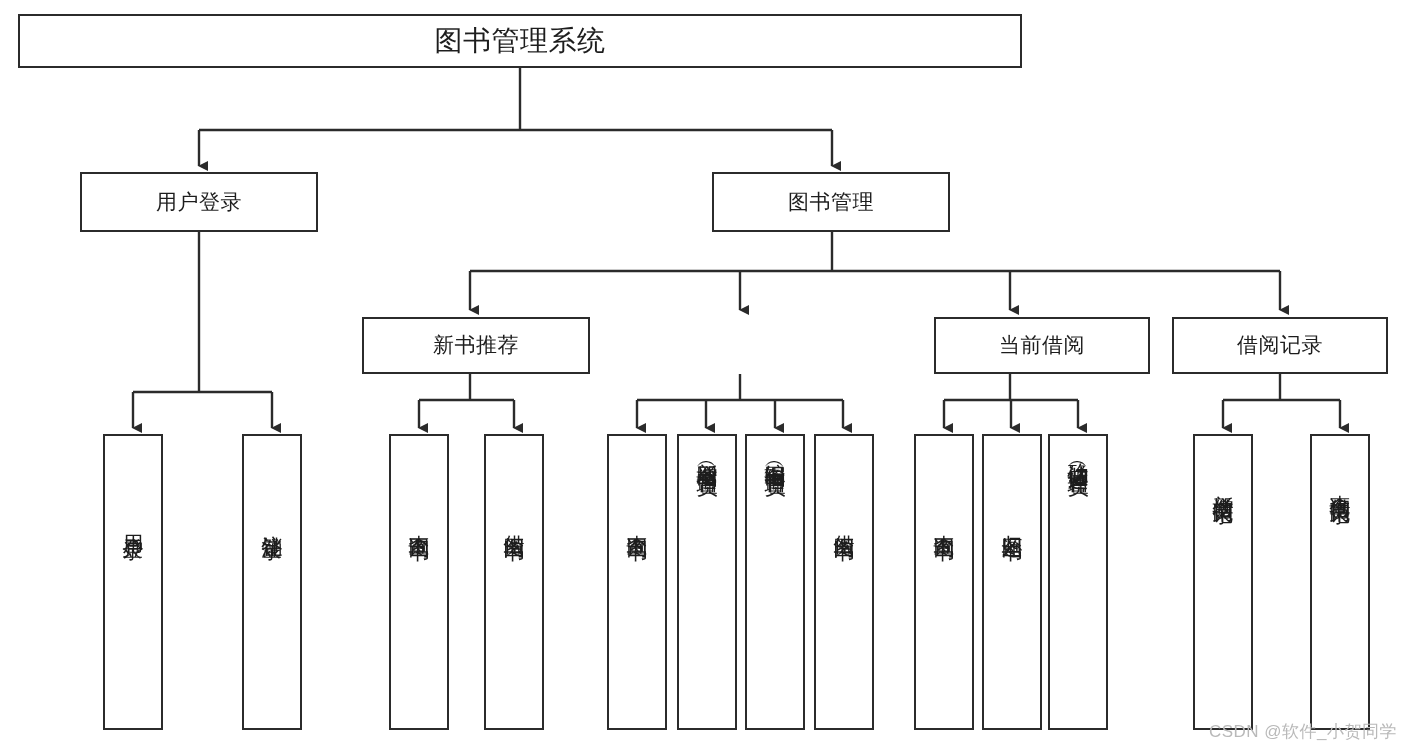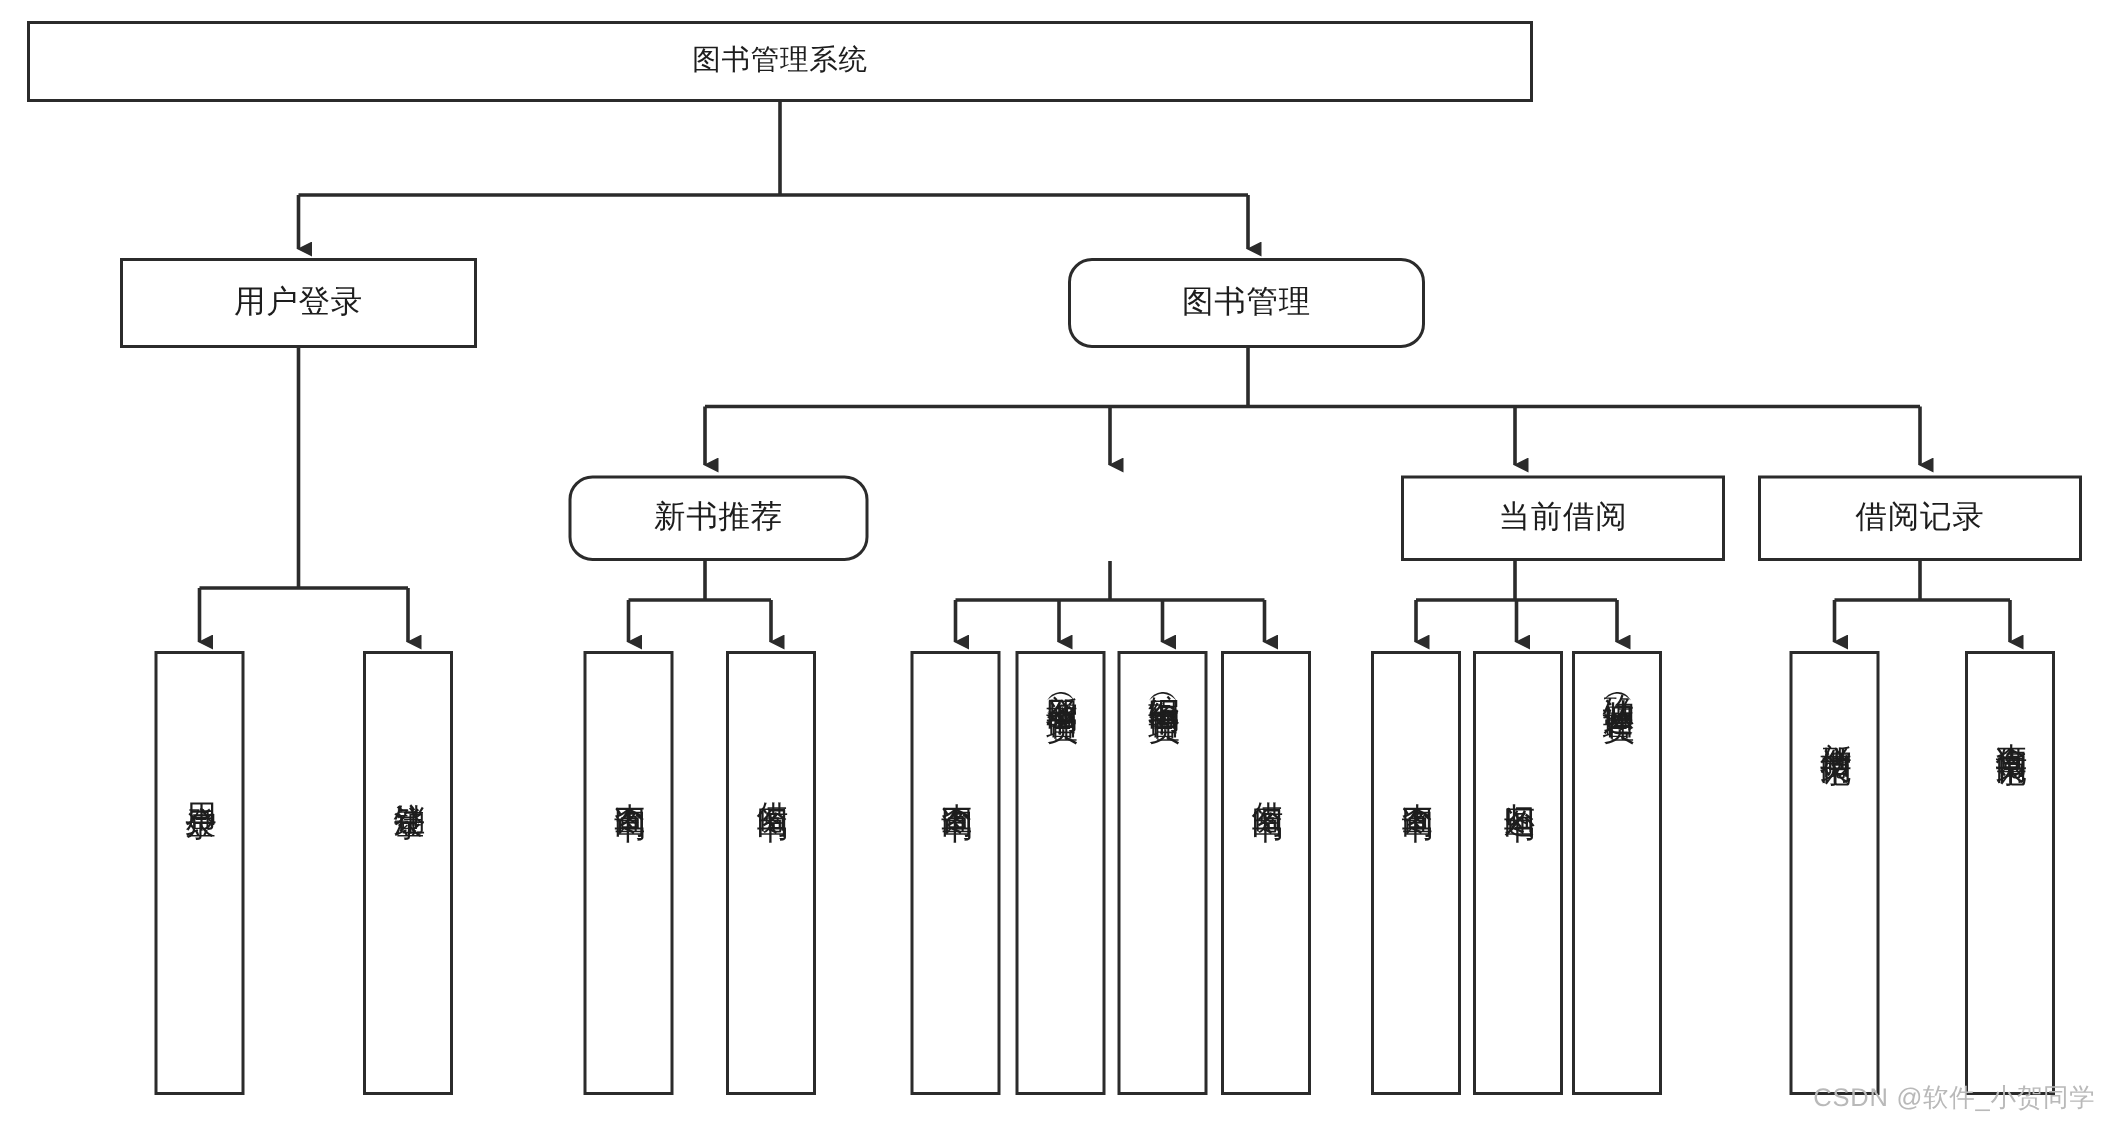--- a/index.html
+++ b/index.html
@@ -41,21 +41,21 @@
     display: block;
     text-align: center;
     line-height: 1.18;
     white-space: pre;
   }
   .node.horizontal .label {
     font-size: 21px;
     letter-spacing: 0.5px;
   }
   .node.root .label {
-    font-size: 19px;
+    font-size: 28px;
   }
   .node.vertical {
     align-items: flex-start;
     justify-content: center;
     padding-top: 0;
   }
   .node.vertical .label {
     writing-mode: vertical-rl;
     text-orientation: upright;
     font-size: 21px;
@@ -131,25 +131,25 @@
   </svg>
 
   <div class="node root horizontal" style="left:18px; top:14px; width:1004px; height:54px;">
     <span class="label">图书管理系统</span>
   </div>
 
   <div class="node horizontal" style="left:80px; top:172px; width:238px; height:60px;">
     <span class="label">用户登录</span>
   </div>
 
-  <div class="node horizontal" style="left:712px; top:172px; width:238px; height:60px;border-radius:16px;">
+  <div class="node horizontal" style="left:712px; top:172px; width:238px; height:60px;">
     <span class="label">图书管理</span>
   </div>
 
-  <div class="node horizontal" style="left:379px; top:317px; width:200px; height:57px;border-radius:16px;">
+  <div class="node horizontal" style="left:362px; top:317px; width:228px; height:57px;">
     <span class="label">新书推荐</span>
   </div>
 
 
   <div class="node horizontal" style="left:902px; top:317px; width:216px; height:57px;margin-left:32px;">
     <span class="label">当前借阅</span>
   </div>
 
   <div class="node horizontal" style="left:1172px; top:317px; width:216px; height:57px;">
     <span class="label">借阅记录</span>

